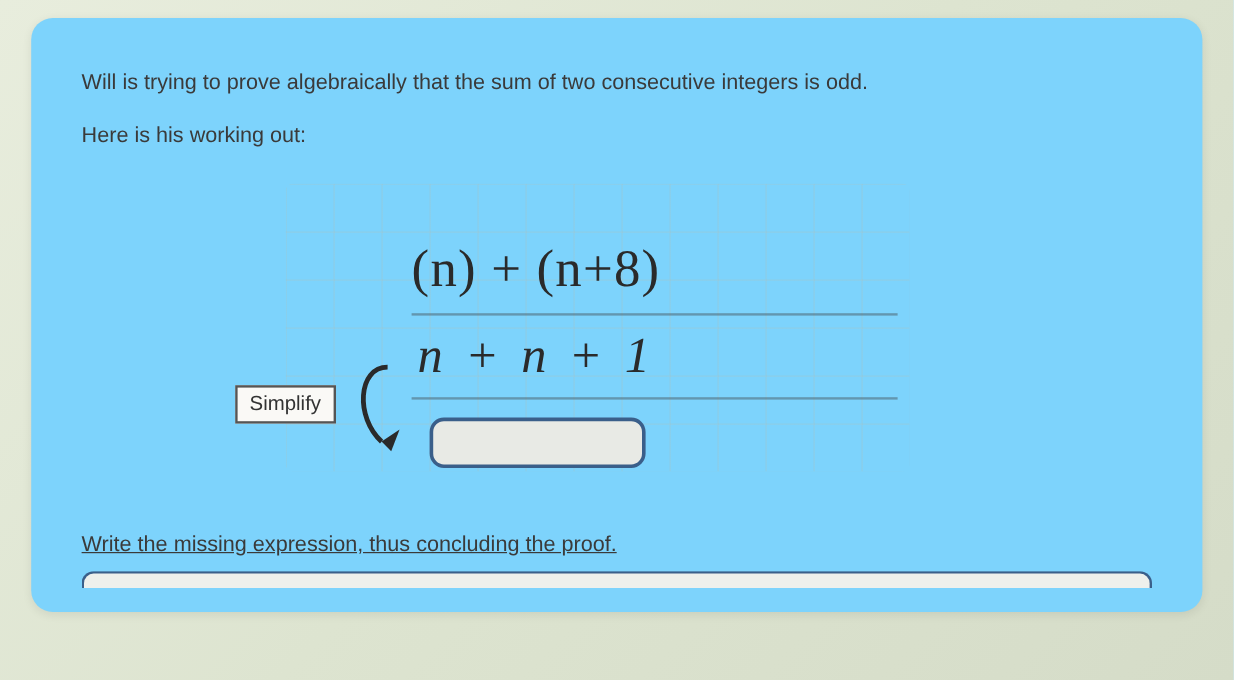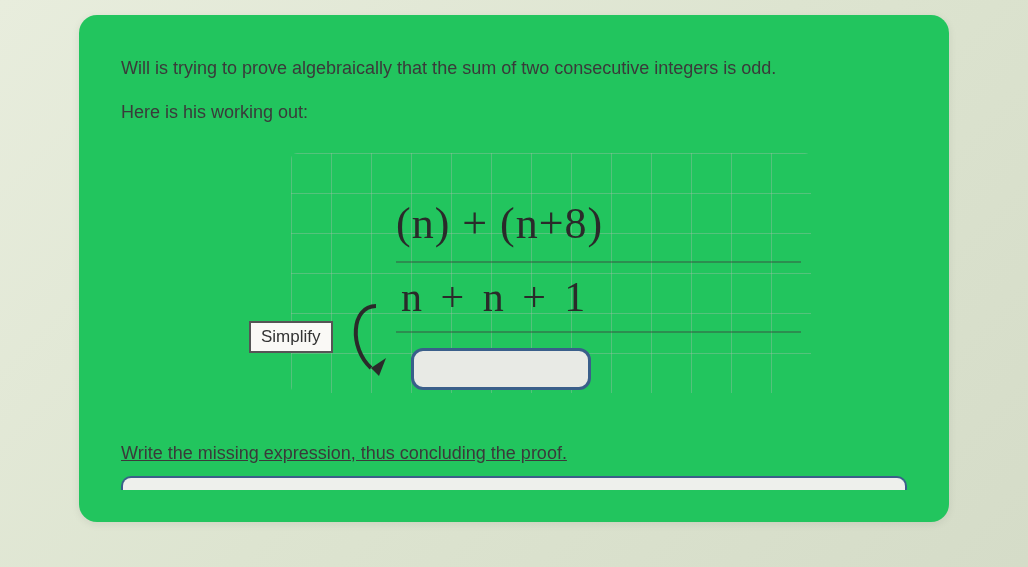--- a/index.html
+++ b/index.html
@@ -11,24 +11,24 @@
       font-family: Arial, Helvetica, sans-serif;
       background: linear-gradient(135deg, #e8eddd 0%, #dde4d0 50%, #d5dcc8 100%);
       width: 1028px;
       height: 567px;
       display: flex;
       justify-content: center;
       align-items: flex-start;
       padding-top: 15px;
     }
     .card {
-      background: #22c55e;
+      background: #7dd3fc;
       border-radius: 18px;
-      width: 870px;
-      padding: 38px 42px 32px 42px;
+      width: 976px;
+      padding: 38px 42px 20px 42px;
       box-shadow: 0 2px 8px rgba(0,0,0,0.08);
       position: relative;
     }
     .question-text {
       font-size: 18px;
       color: #3a3a3a;
       line-height: 1.7;
       font-weight: 500;
     }
     .working-text {
@@ -66,20 +66,21 @@
     }
     .expr2 {
       position: absolute;
       left: 280px;
       top: 120px;
       font-family: 'Comic Sans MS', cursive;
       font-size: 42px;
       color: #2a2a2a;
       font-weight: 400;
       letter-spacing: 4px;
+      font-style: italic;
     }
     .hr-line {
       position: absolute;
       left: 275px;
       top: 108px;
       width: 405px;
       height: 2px;
       background: rgba(60,60,60,0.4);
     }
     .hr-line2 {

